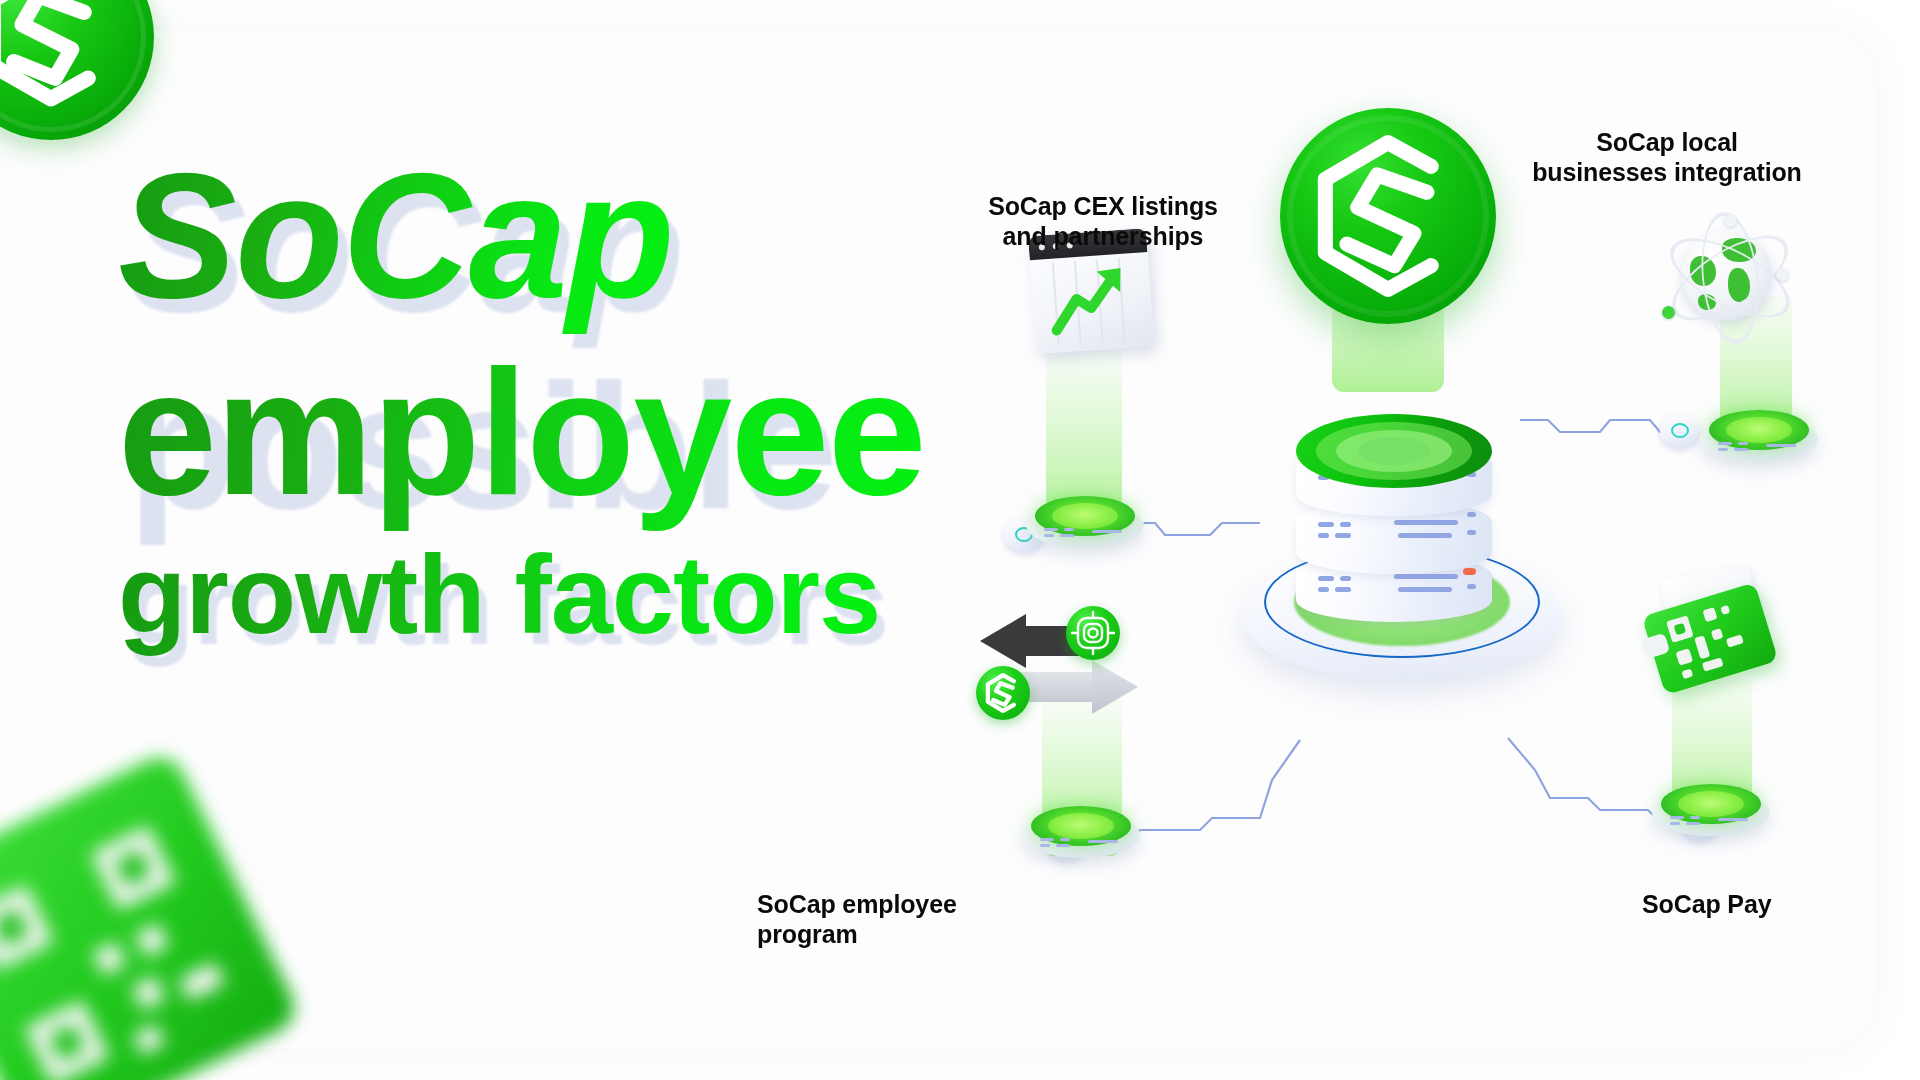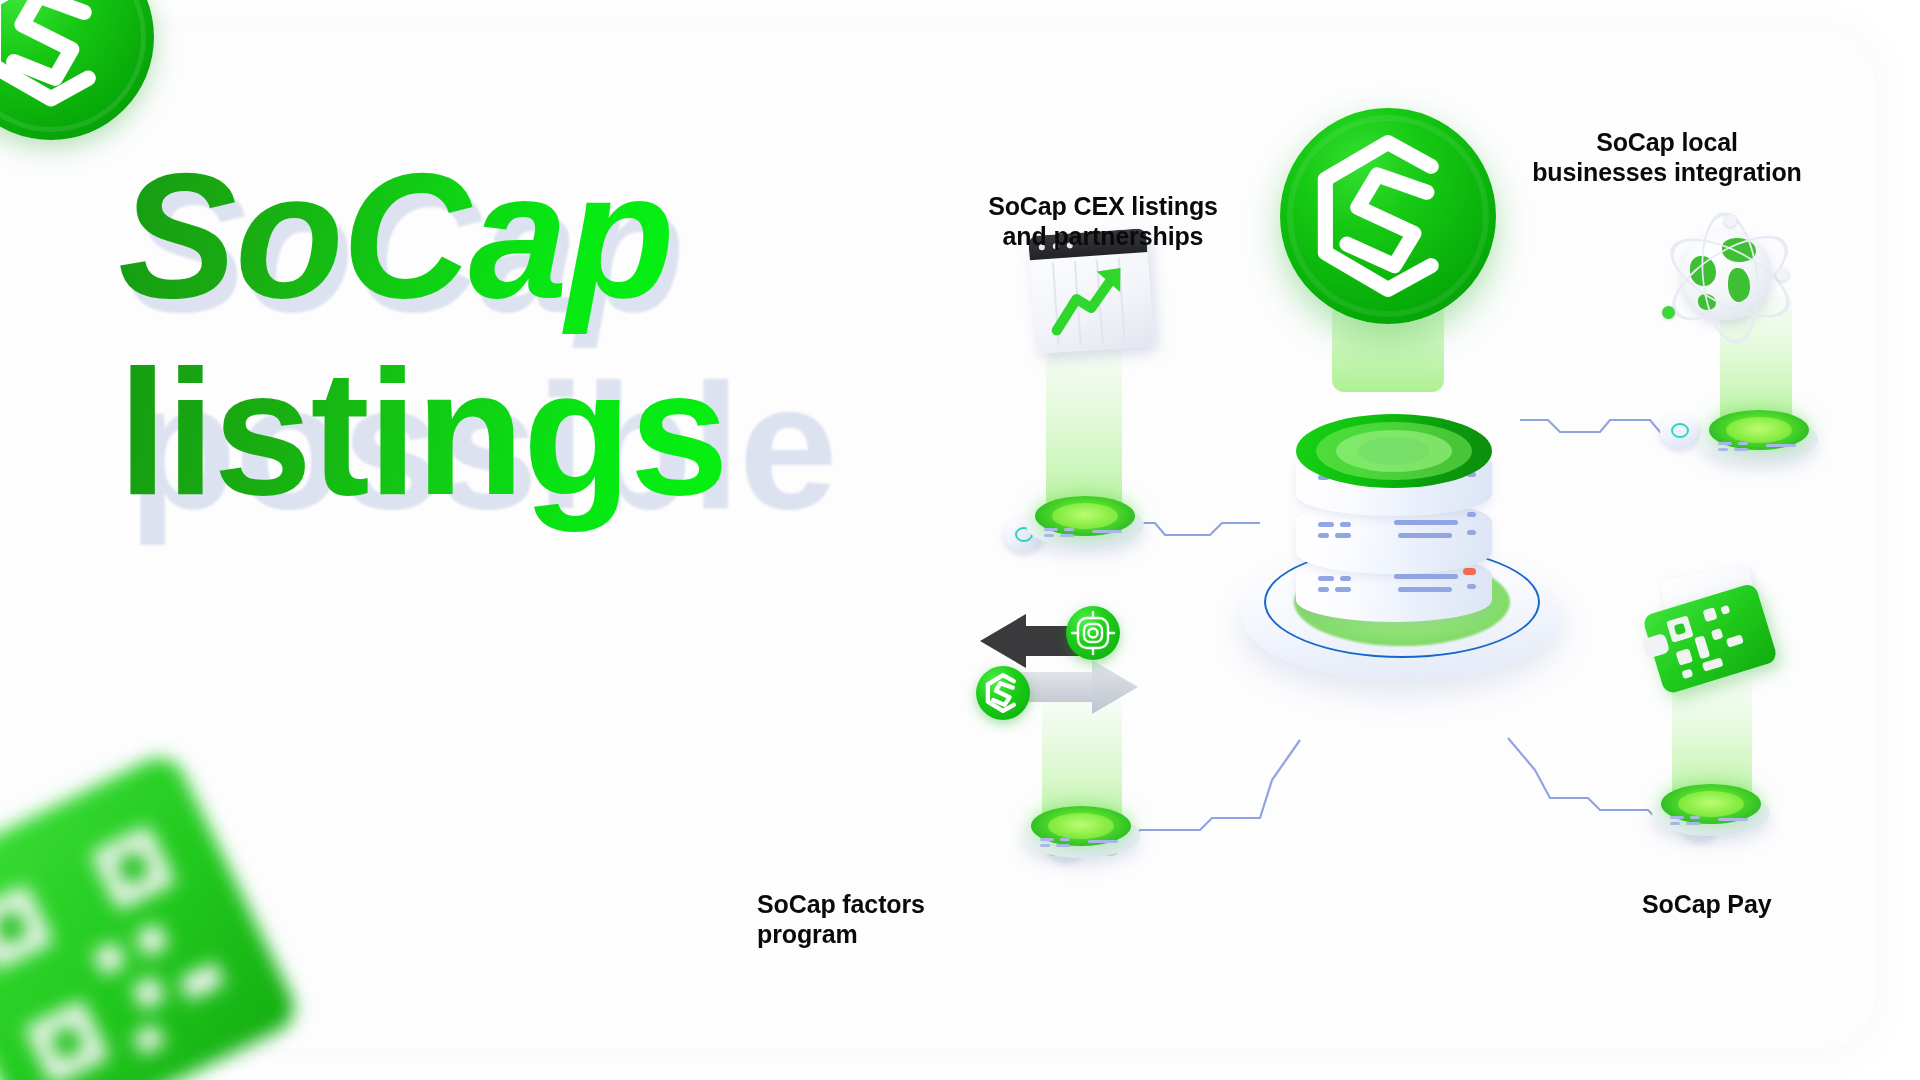--- a/index.html
+++ b/index.html
@@ -325,21 +325,25 @@
 
   <div id="card"></div>
 
   <div id="headline">
     <div class="hline" id="l1">
       <span class="shadowtxt">SoCap</span>
       <span class="fronttxt">SoCap</span>
     </div>
     <div class="hline" id="l2">
       <span class="shadowtxt">possible</span>
-      <span class="fronttxt">listings</span>
+      <span class="fronttxt">employee</span>
+    </div>
+    <div class="hline" id="l3">
+      <span class="shadowtxt">growth factors</span>
+      <span class="fronttxt">growth factors</span>
     </div>
   </div>
 
   <div id="corner-coin">
     <svg class="hexlogo" viewBox="0 0 100 100">
       <g fill="none" stroke="#ffffff" stroke-width="7.5" stroke-linejoin="round" stroke-linecap="round">
         <path d="M68 26 L50 16 L22 32 L22 64 L50 80 L68 70"></path>
         <path d="M66 38 L44 30 L36 44 L60 56 L52 70 L32 62"></path>
       </g>
     </svg>
@@ -595,17 +599,17 @@
         </div>
       </div>
     </div>
 
   </div>
 
   <div class="lab" id="lab-cex">SoCap CEX listings
 and partnerships</div>
   <div class="lab" id="lab-local">SoCap local
 businesses integration</div>
-  <div class="lab" id="lab-emp">SoCap factors
+  <div class="lab" id="lab-emp">SoCap employee
 program</div>
   <div class="lab" id="lab-pay">SoCap Pay</div>
 
 </div>
 
 </body></html>

